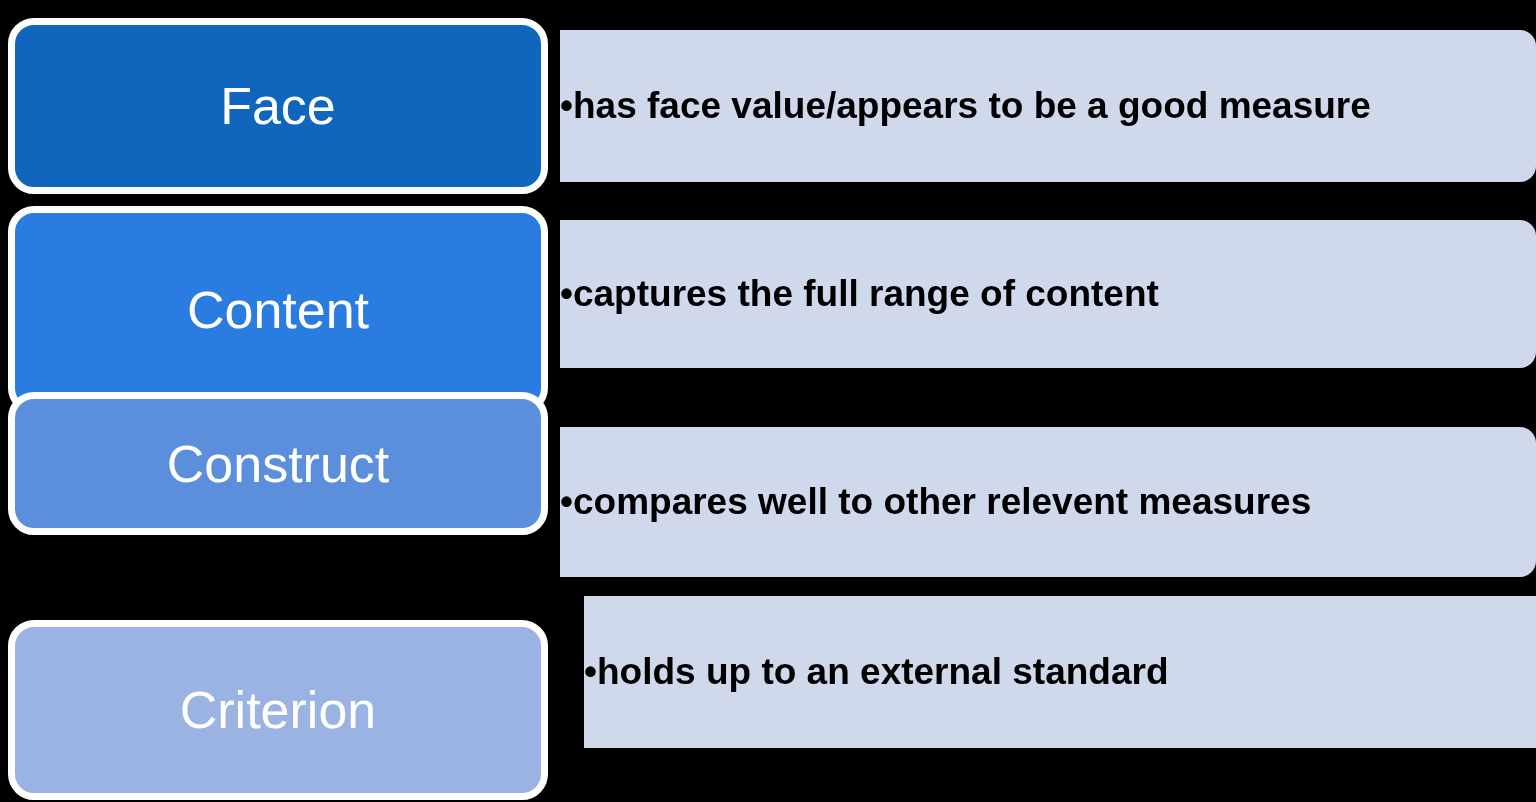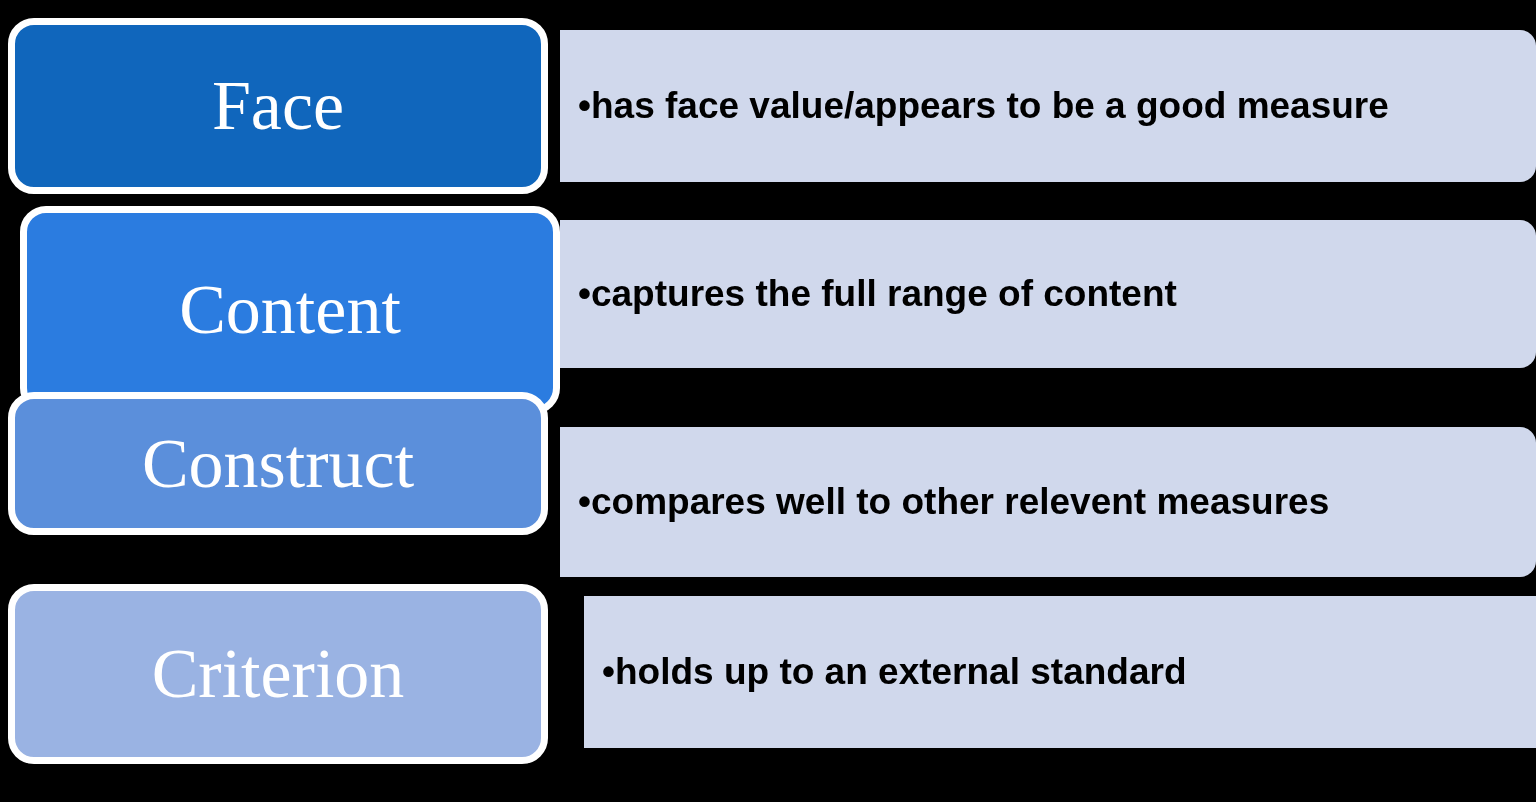--- a/index.html
+++ b/index.html
@@ -31,43 +31,42 @@
     border-radius: 26px;
     border: 7px solid #ffffff;
     box-sizing: border-box;
     display: flex;
     align-items: center;
     justify-content: center;
     overflow: hidden;
   }
   .label-text {
     color: #ffffff;
-    font-size: 70px;
+    font-size: 52px;
     font-weight: 400;
     line-height: 1;
     letter-spacing: 0px;
     white-space: nowrap;
     text-align: center;
-    font-family: Liberation Serif, serif;
+    font-family: Liberation Sans, sans-serif;
   }
 
   
   .desc-panel {
     position: absolute;
     left: 560px;
     width: 976px;
     background: #d0d8ec;
     border-top-left-radius: 0px;
     border-bottom-left-radius: 0px;
     border-top-right-radius: 16px;
     border-bottom-right-radius: 16px;
     box-sizing: border-box;
     display: flex;
     align-items: center;
-    padding-left: 18px;
     padding-right: 24px;
   }
   .bullet-line {
     display: block;
     color: #000000;
     font-size: 37px;
     font-weight: 600;
     line-height: 1.28;
     font-family: "Liberation Sans", "DejaVu Sans", sans-serif;
     text-indent: -20px;
@@ -75,21 +74,21 @@
   }
   .bullet-dot {
     font-size: 37px;
     line-height: 1;
   }
 
   
   #row-face .label-box   { top: 18px;  height: 176px; }
   #row-face .desc-panel  { top: 30px;  height: 152px; }
 
-  #row-content .label-box  { top: 206px; height: 208px; margin-left: 12px; }
+  #row-content .label-box  { top: 206px; height: 208px; }
   #row-content .desc-panel { top: 220px; height: 148px; }
 
   #row-construct .label-box  { top: 392px; height: 143px; }
   #row-construct .desc-panel { top: 427px; height: 150px; }
 
   #row-criterion .label-box  { top: 584px; height: 180px; }
   #row-criterion .desc-panel { top: 596px; height: 152px; margin-left: 24px; }
 </style>
 </head>
 <body>
@@ -117,21 +116,21 @@
   <div class="row" id="row-construct">
     <div class="label-box" style="background: rgb(91, 143, 219);">
       <span class="label-text">Construct</span>
     </div>
     <div class="desc-panel" style="background: rgb(208, 216, 236);">
       <span class="bullet-line"><span class="bullet-dot">•</span><span>compares well to other relevent measures</span></span>
     </div>
   </div>
 
   <div class="row" id="row-criterion">
-    <div class="label-box" style="background: rgb(154, 179, 227);">
+    <div class="label-box" style="background: rgb(154, 179, 227); margin-top: 36px;">
       <span class="label-text">Criterion</span>
     </div>
     <div class="desc-panel" style="background: rgb(208, 216, 236);">
       <span class="bullet-line"><span class="bullet-dot">•</span><span>holds up to an external standard</span></span>
     </div>
   </div>
 
 </div>
 
 </body></html>

